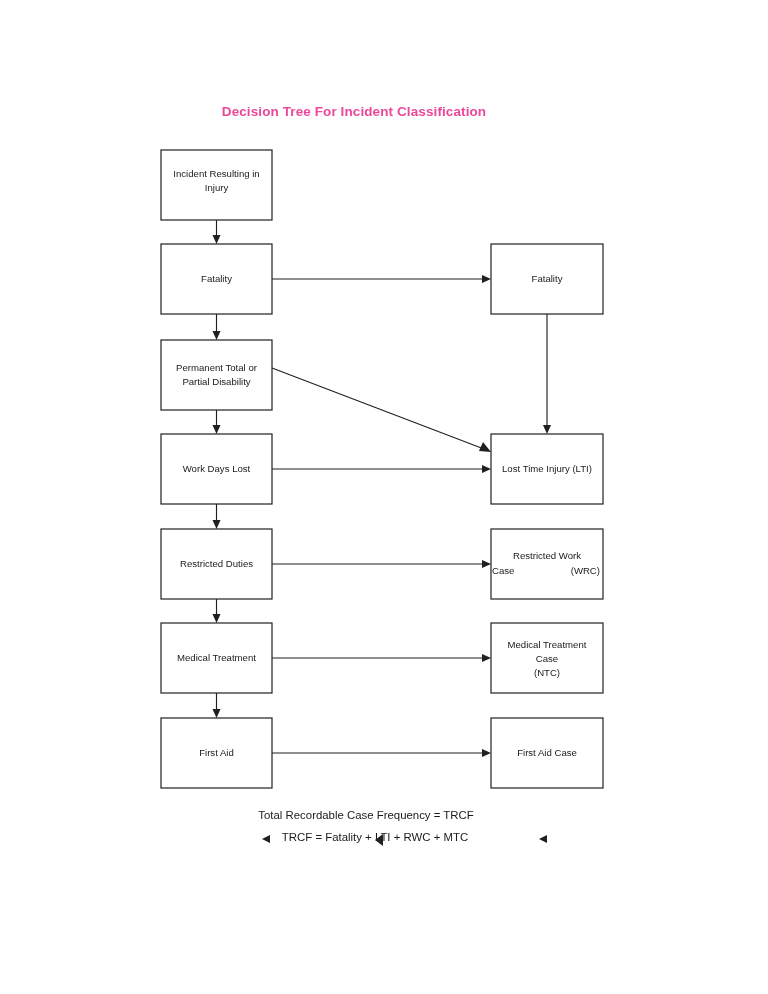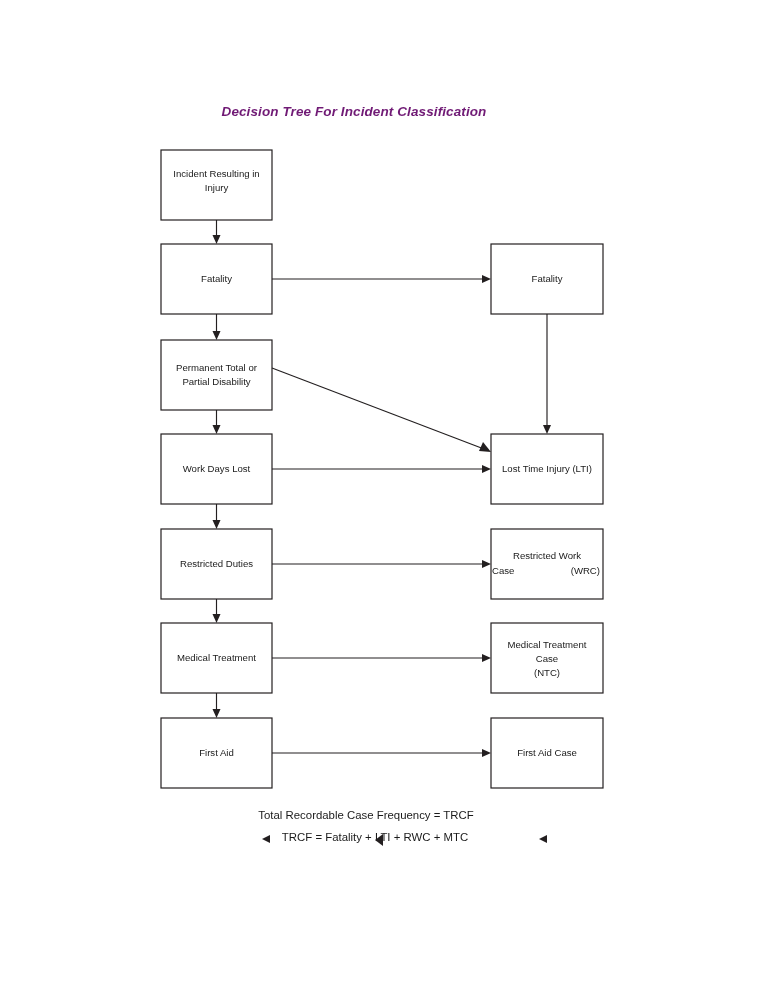--- a/index.html
+++ b/index.html
@@ -24,23 +24,22 @@
   }
   #diagram-title {
     position: absolute;
     left: 0;
     top: 104px;
     width: 708px;
     text-align: center;
     font-size: 13.5px;
     font-weight: bold;
     letter-spacing: 0.1px;
-    color: #701a75;
+    color: #ec4899;
     white-space: nowrap;
-    font-style: italic;
   }
   svg#flowchart {
     position: absolute;
     left: 0;
     top: 0;
     width: 768px;
     height: 994px;
     display: block;
   }
   .node-box {

